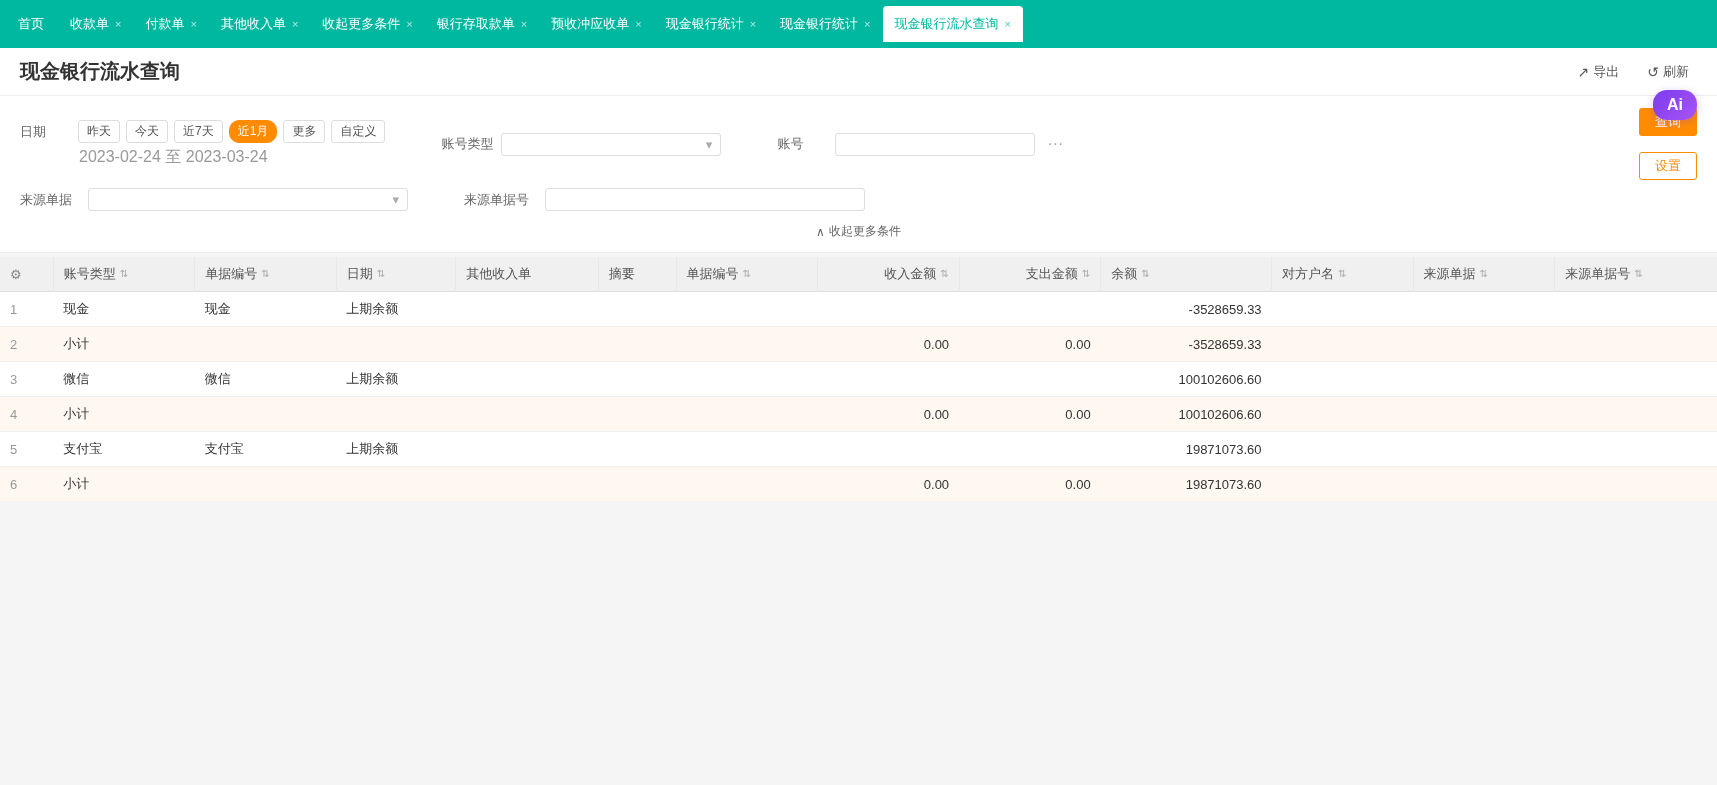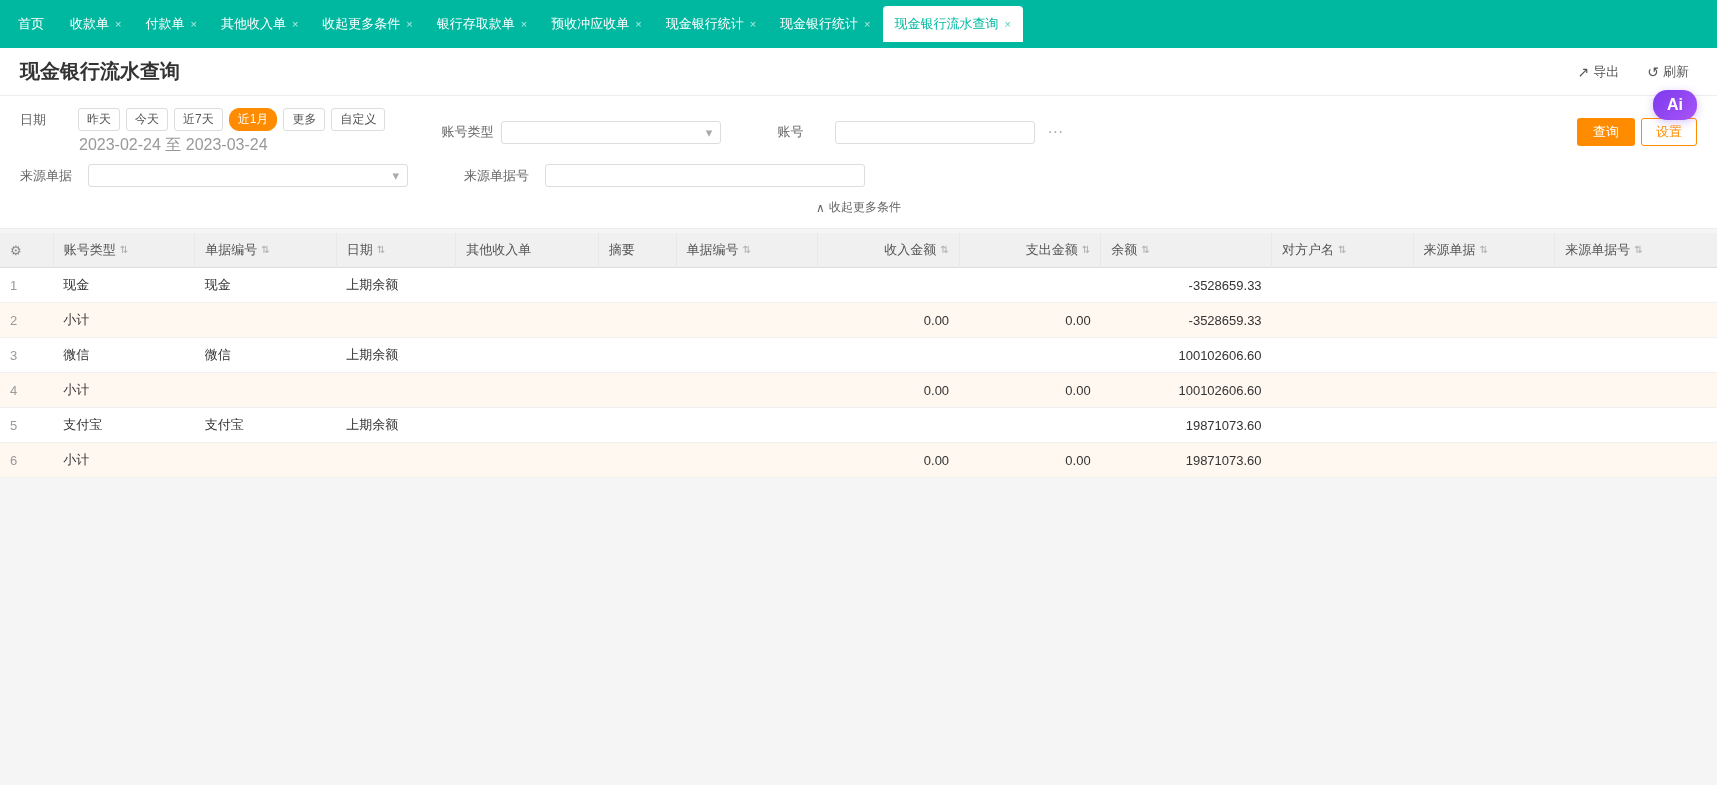--- a/index.html
+++ b/index.html
@@ -159,21 +159,22 @@
       color: #ff8c00;
       border: 1px solid #ff8c00;
       border-radius: 3px;
       padding: 4px 14px;
       cursor: pointer;
       font-size: 13px;
     }
 
     .filter-actions-col {
       display: flex;
-      gap: 6px;
+      flex-direction: column;
+      gap: 16px;
       margin-left: auto;
     }
 
     .collapse-bar {
       text-align: center;
       padding: 4px 0 6px;
       cursor: pointer;
       color: #666;
       font-size: 12px;
       display: flex;

